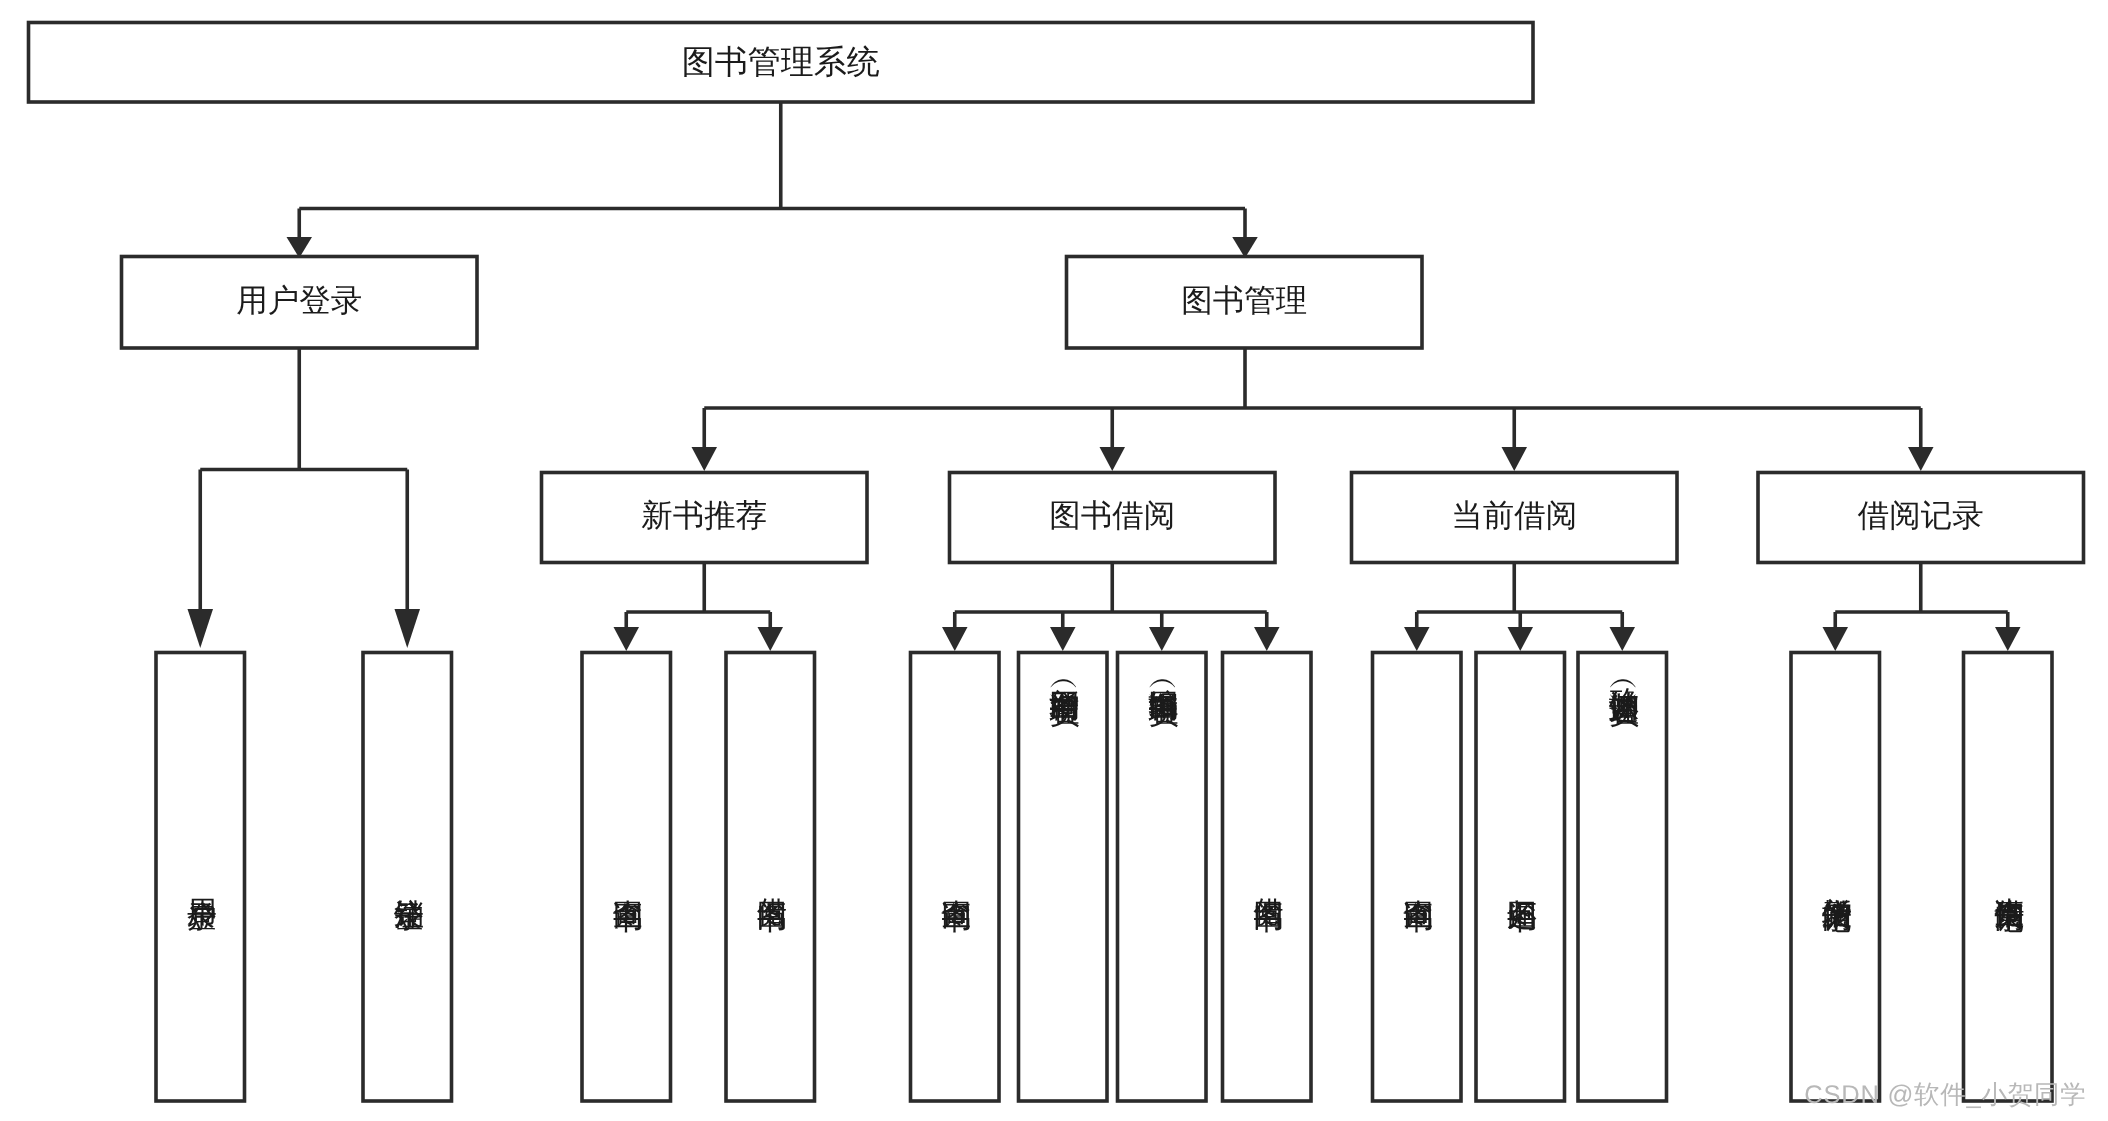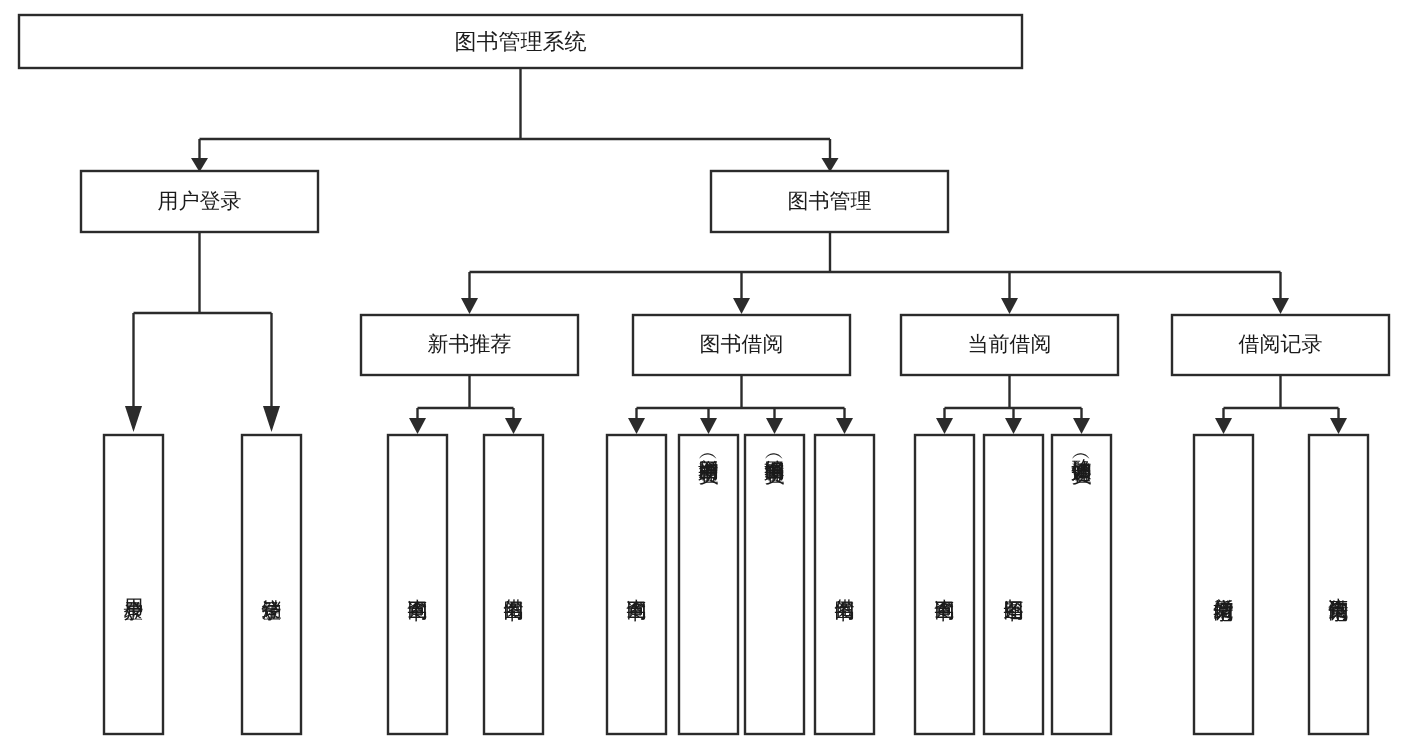--- a/index.html
+++ b/index.html
@@ -233,14 +233,15 @@
   <div class="leaf-label-wrap" style="left:1052px; top:435px; width:59px; height:299px; align-items:flex-start;">
     <span class="leaf-label" style="margin-top:8px;">确认归还（管理员）</span>
   </div>
   <div class="leaf-label-wrap" style="left:1194px; top:435px; width:59px; height:299px;">
     <span class="leaf-label">新增借阅记录</span>
   </div>
   <div class="leaf-label-wrap" style="left:1309px; top:435px; width:59px; height:299px;">
     <span class="leaf-label">查询借阅记录</span>
   </div>
 
+  <div class="watermark">CSDN @软件_小贺同学</div>
 
 </div>
 
 </body></html>

